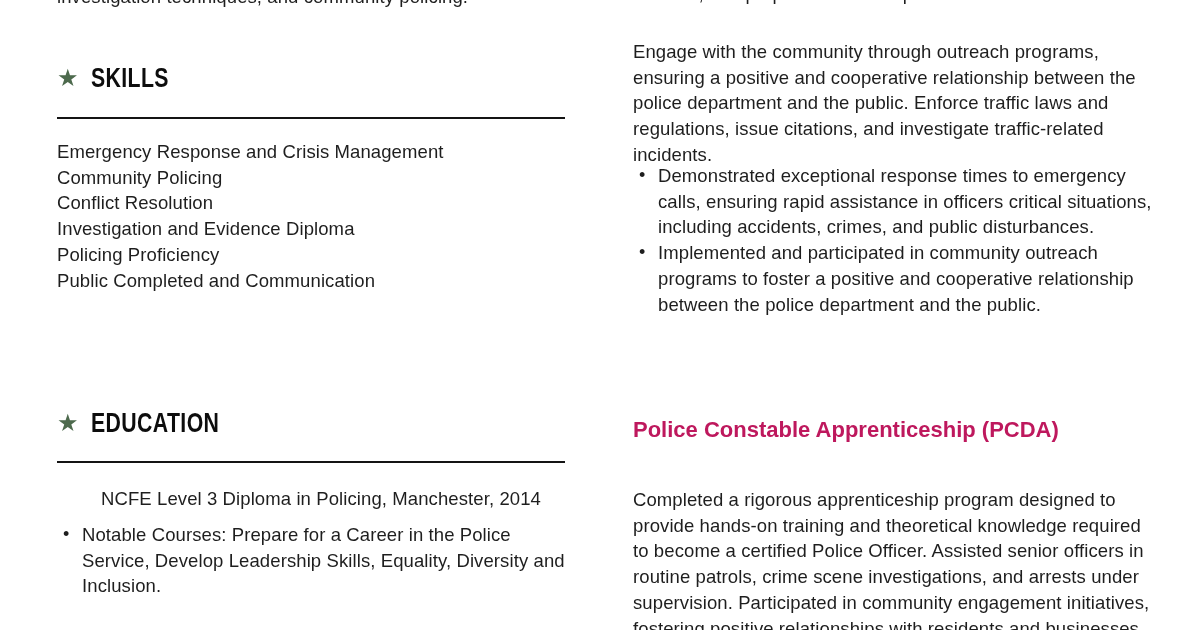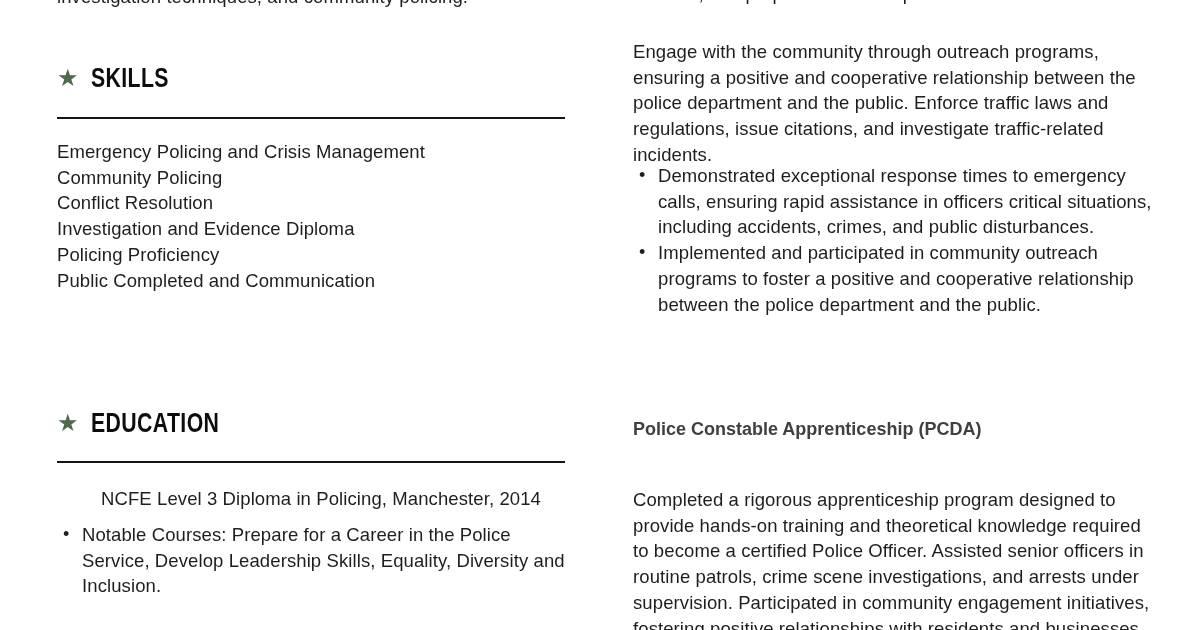--- a/index.html
+++ b/index.html
@@ -64,42 +64,42 @@
     box-sizing: border-box;
     padding-left: 6px;
     font-size: 18px;
   }
   .bullet-text { flex: 1; }
 
   .para { position: absolute; left: 0; right: 0; }
 
   .job-header {
     position: absolute; left: 0; top: 415px;
-    font-size: 18px; font-weight: 700;
+    font-size: 22px; font-weight: 700;
     line-height: 29px;
-    color: #404040;
+    color: #be185d;
     white-space: nowrap;
   }
 </style>
 </head>
 <body>
 
 <div class="col col-left">
 
   <div class="partial-line partial-left body-text">investigation techniques, and community policing.</div>
 
   <div class="section-header" style="top: 61px;">
     <span class="star">★</span>
     <span class="section-title">SKILLS</span>
   </div>
 
   <div class="rule" style="top: 117px;"></div>
 
   <div class="skills-list body-text">
-    <div>Emergency Policing and Crisis Management</div>
+    <div>Emergency Response and Crisis Management</div>
     <div>Community Policing</div>
     <div>Conflict Resolution</div>
     <div>Investigation and Evidence Diploma</div>
     <div>Policing Proficiency</div>
     <div>Public Completed and Communication</div>
   </div>
 
   <div class="section-header" style="top: 406px;">
     <span class="star">★</span>
     <span class="section-title">EDUCATION</span>

